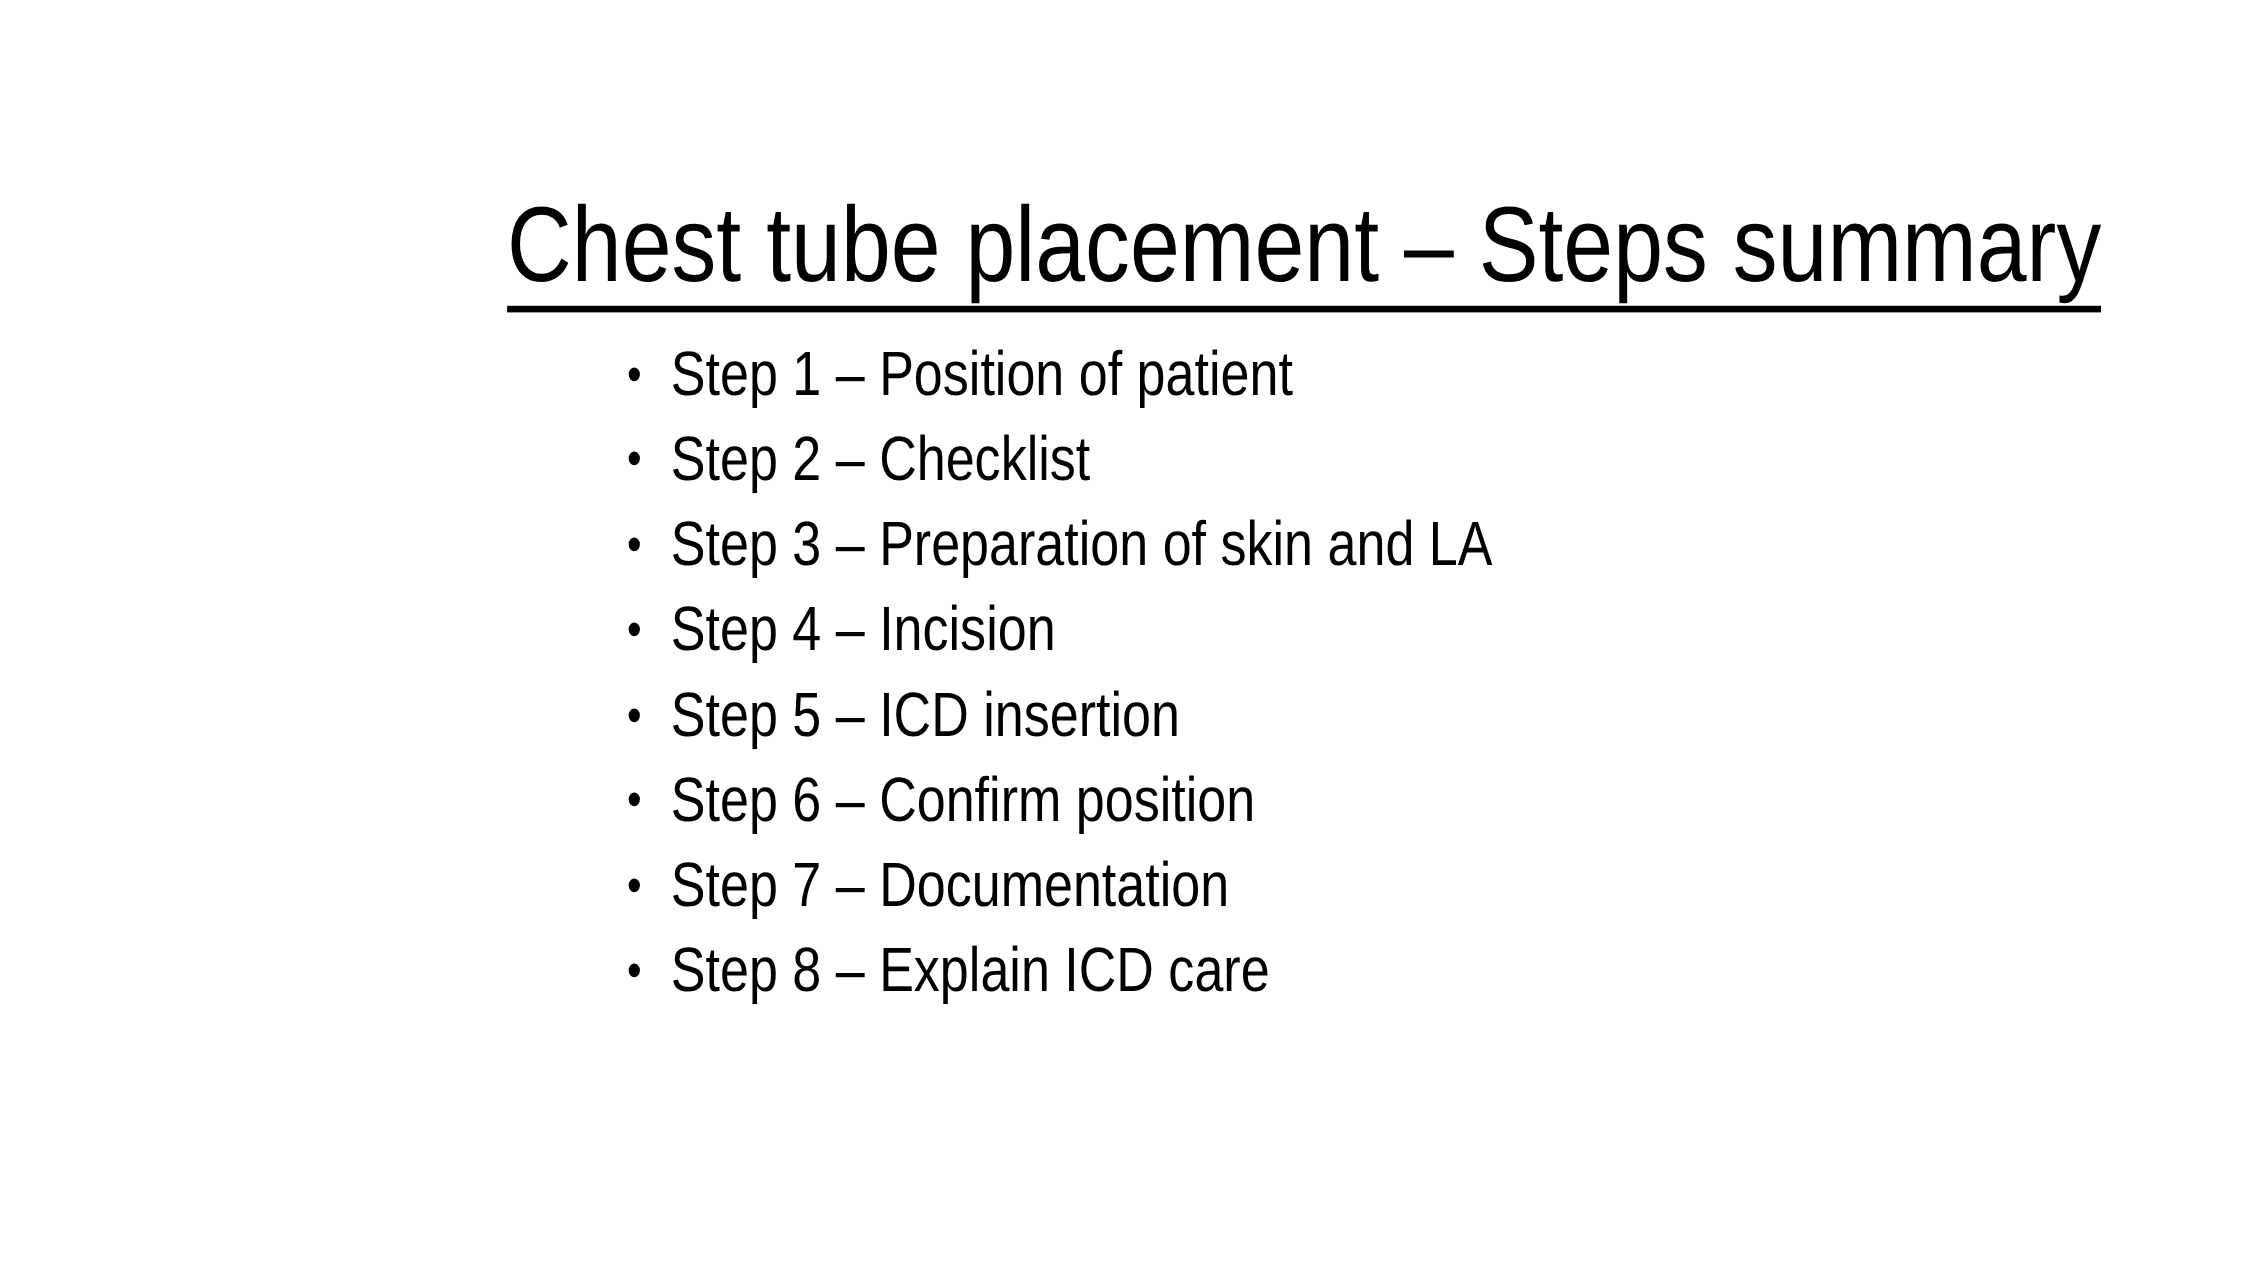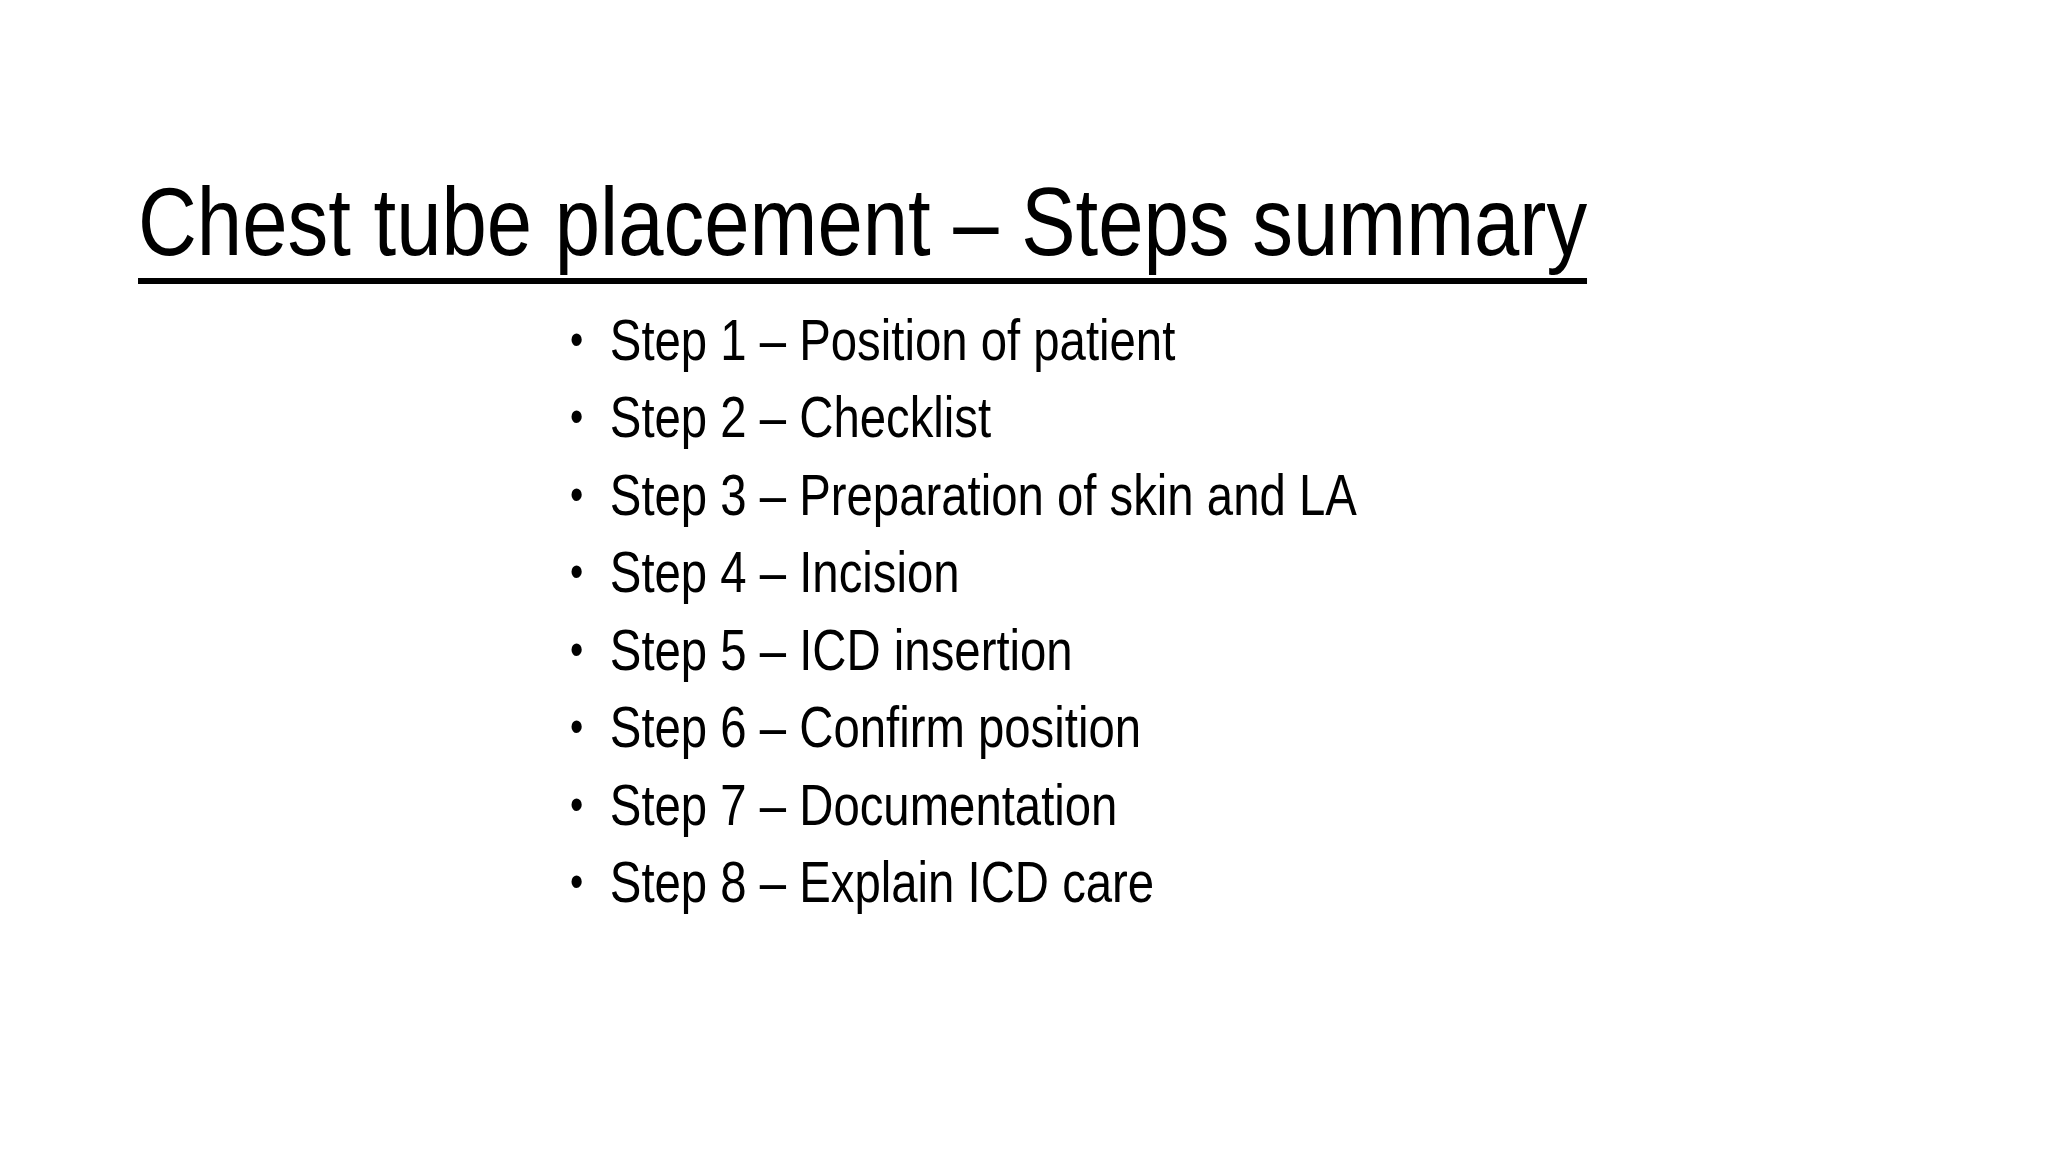--- a/index.html
+++ b/index.html
@@ -18,21 +18,21 @@
     height: 1152px;
     background: var(--bg-color, #ffffff);
     color: var(--text-color, #000000);
     overflow: hidden;
   }
   .slide-title {
     position: absolute;
     top: 104px;
     left: 0;
     width: 100%;
-    text-align: left;
+    text-align: right;
     font-size: 97px;
     font-weight: 400;
     line-height: 1.1;
     white-space: nowrap;
   }
   .slide-title .title-text {
     display: inline-block;
     transform: scaleX(0.84);
     transform-origin: center top;
     padding-bottom: 2px;

